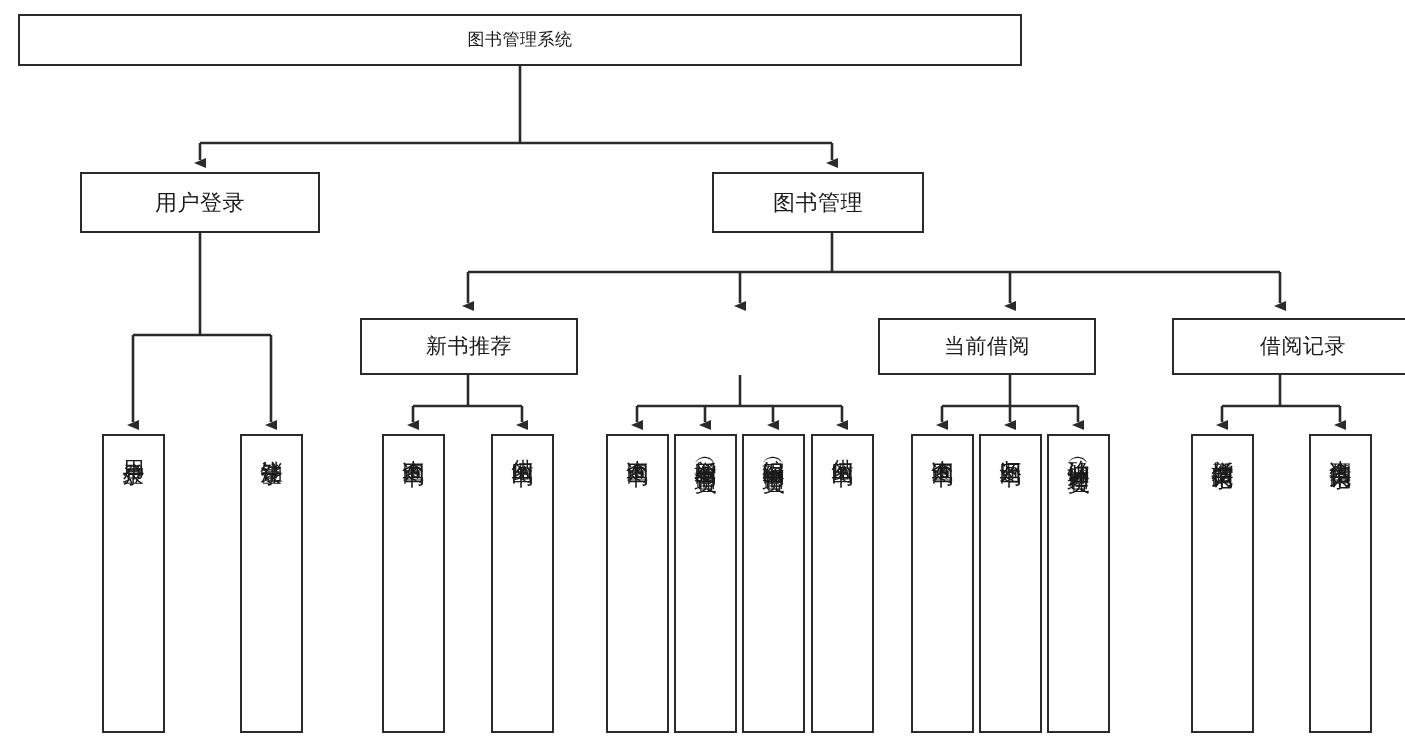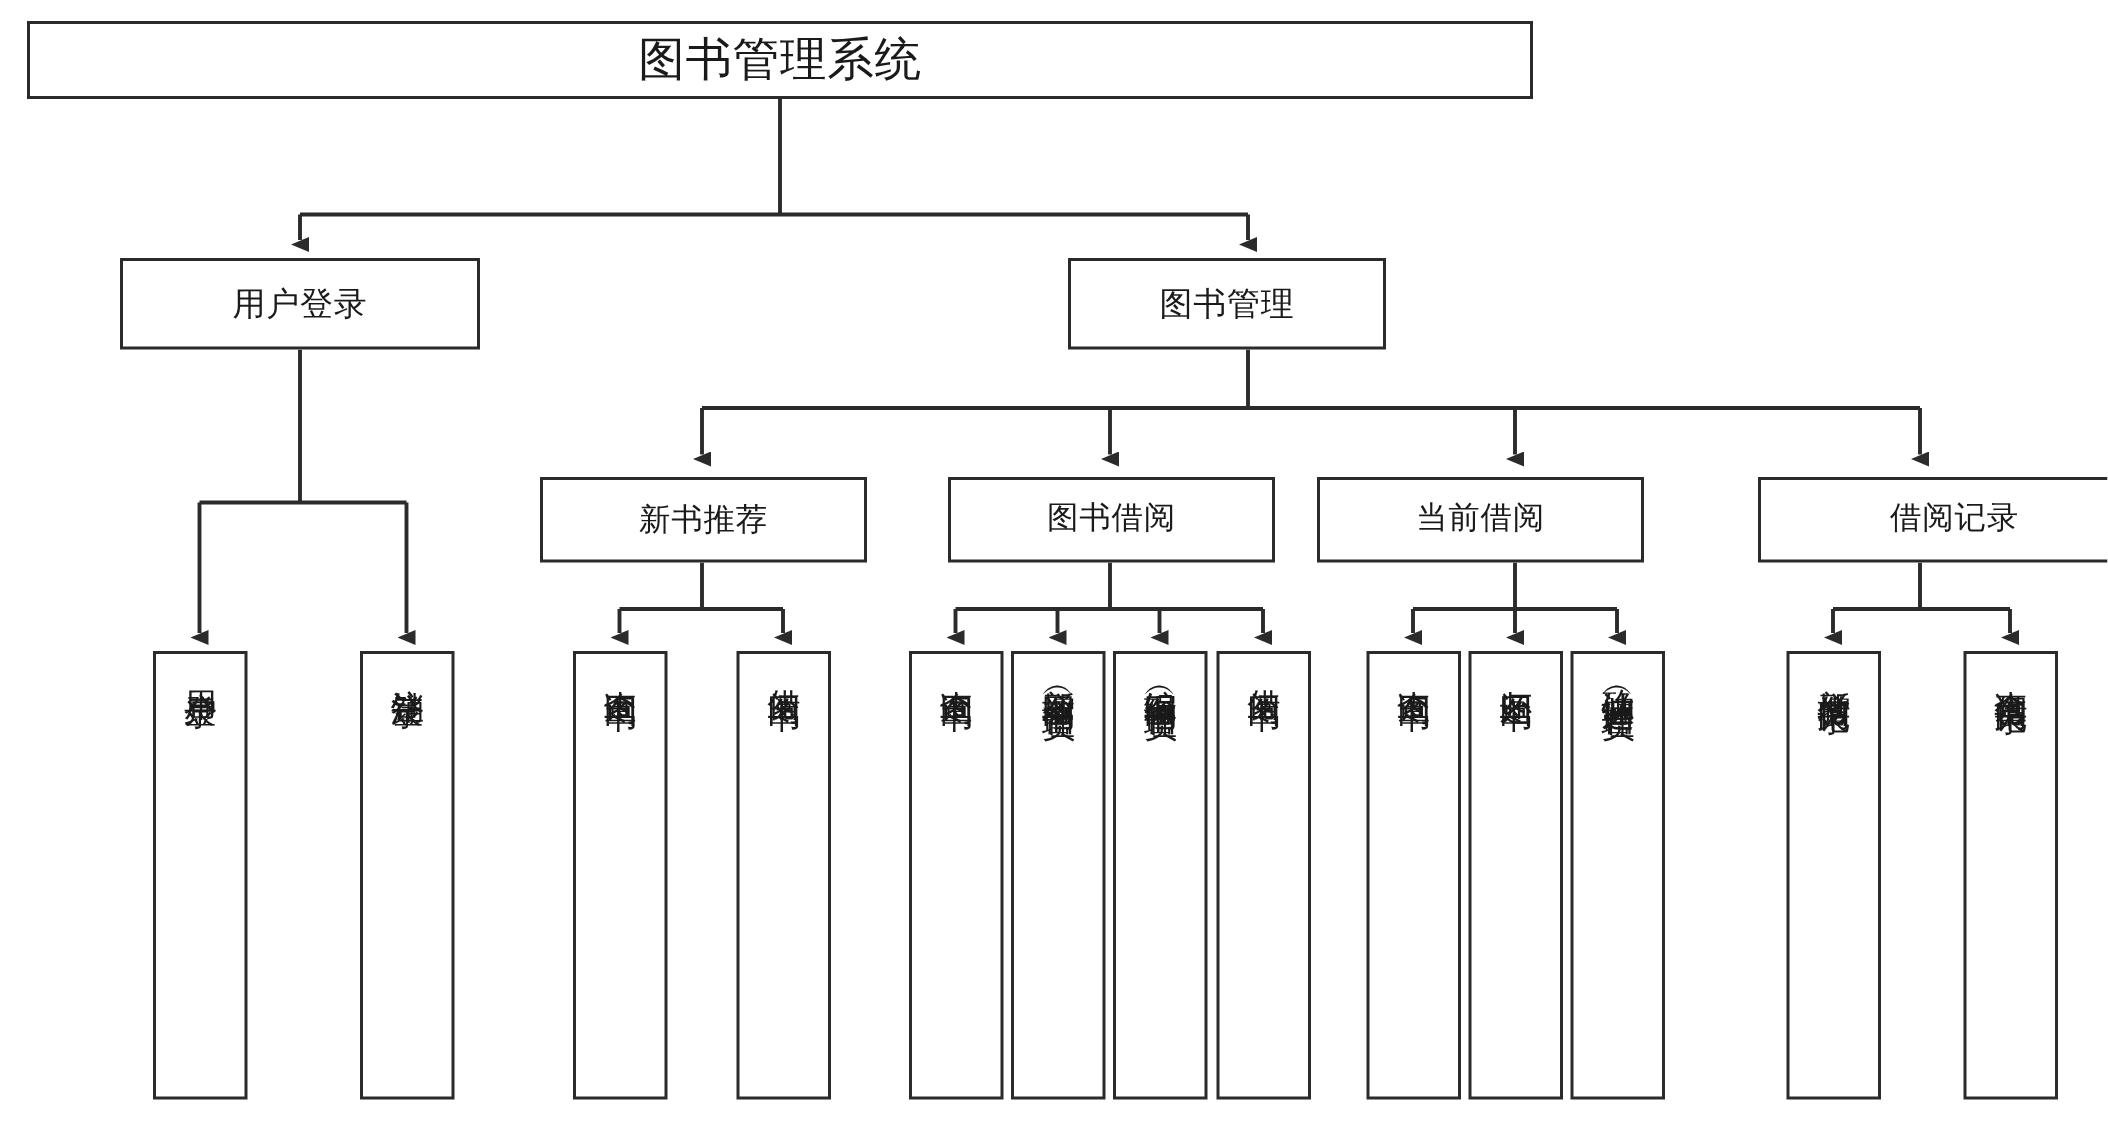--- a/index.html
+++ b/index.html
@@ -36,21 +36,21 @@
     justify-content: center;
     color: #1a1a1a;
   }
   .node .label {
     display: block;
     text-align: center;
     line-height: 1.18;
     letter-spacing: 0.5px;
   }
   .node.root .label {
-    font-size: 31px;
+    font-size: 17px;
     text-align: center;
   }
   .node.level2 .label {
     font-size: 22px;
   }
   .node.level3 .label {
     font-size: 21px;
   }
   .node.leaf {
     align-items: flex-start;
@@ -137,23 +137,20 @@
   <div class="node level2" style="left:80px; top:172px; width:240px; height:61px;">
     <span class="label">用户登录</span>
   </div>
   <div class="node level2" style="left:712px; top:172px; width:212px; height:61px;">
     <span class="label">图书管理</span>
   </div>
 
   <div class="node level3" style="left:360px; top:318px; width:218px; height:57px;font-family:Liberation Serif, serif;">
     <span class="label">新书推荐</span>
   </div>
-  <div class="node level3" style="left:632px; top:318px; width:218px; height:57px;">
-    <span class="label">图书借阅</span>
-  </div>
   <div class="node level3" style="left:878px; top:318px; width:218px; height:57px;">
     <span class="label">当前借阅</span>
   </div>
   <div class="node level3" style="left:1172px; top:318px; width:262px; height:57px;">
     <span class="label">借阅记录</span>
   </div>
 
   <div class="node leaf" style="left:102px; top:434px; width:63px; height:299px;">
     <span class="label">用户登录</span>
   </div>

